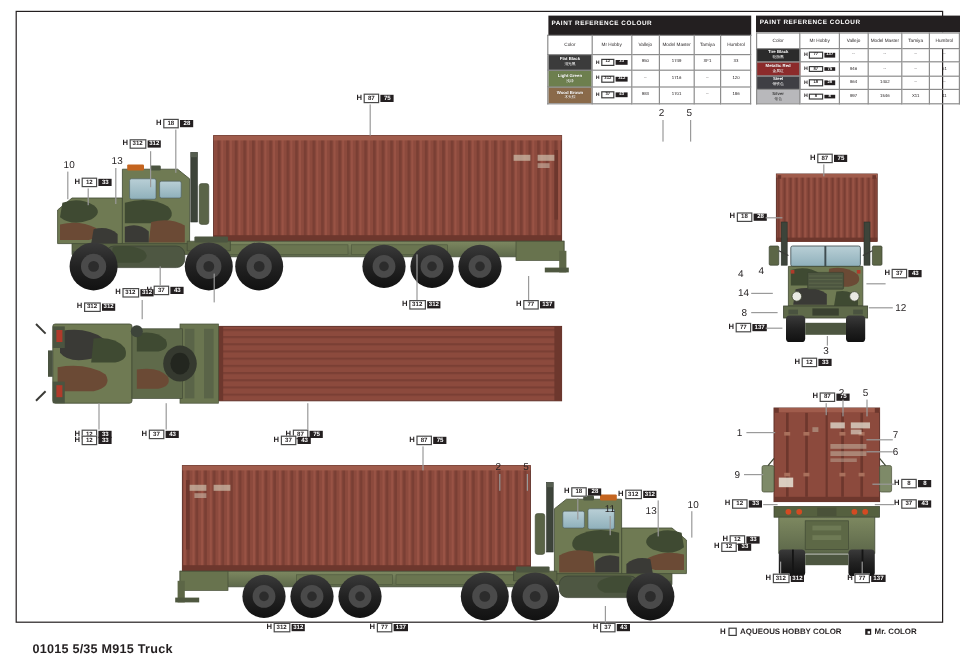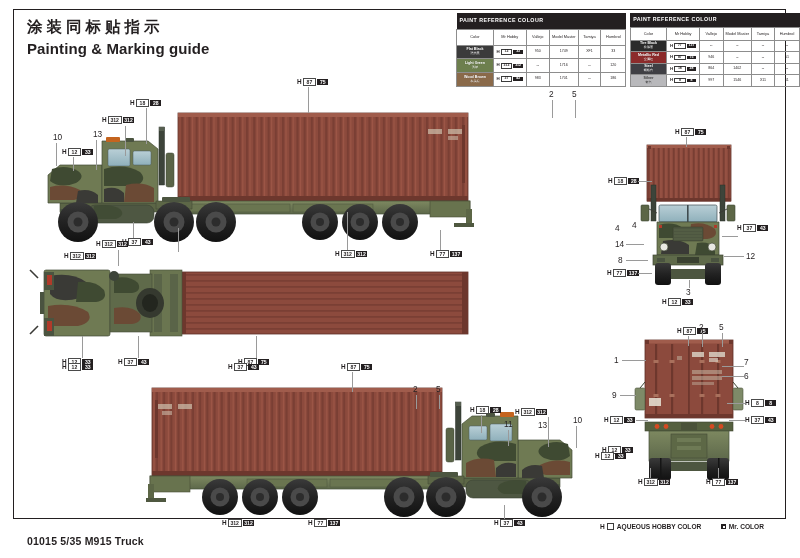--- a/index.html
+++ b/index.html
@@ -103,24 +103,20 @@
   .art{position:absolute;}
   svg{display:block;overflow:visible;}
 </style>
 </head>
 <body>
 
 <div id="sheet">
 
   <div class="frame"></div>
 
-  <div class="title-block">
-    <div class="title-cn">涂装同标贴指示</div>
-    <div class="title-en">Painting &amp; Marking guide</div>
-  </div>
 
   <div class="paint-tables">
 
     <table class="paint-table">
       <tbody>
           <tr class="tbl-head">
         <td colspan="6">PAINT  REFERENCE COLOUR</td>
       </tr>
       <tr>
         <td class="colhdr col-c">Color</td>

